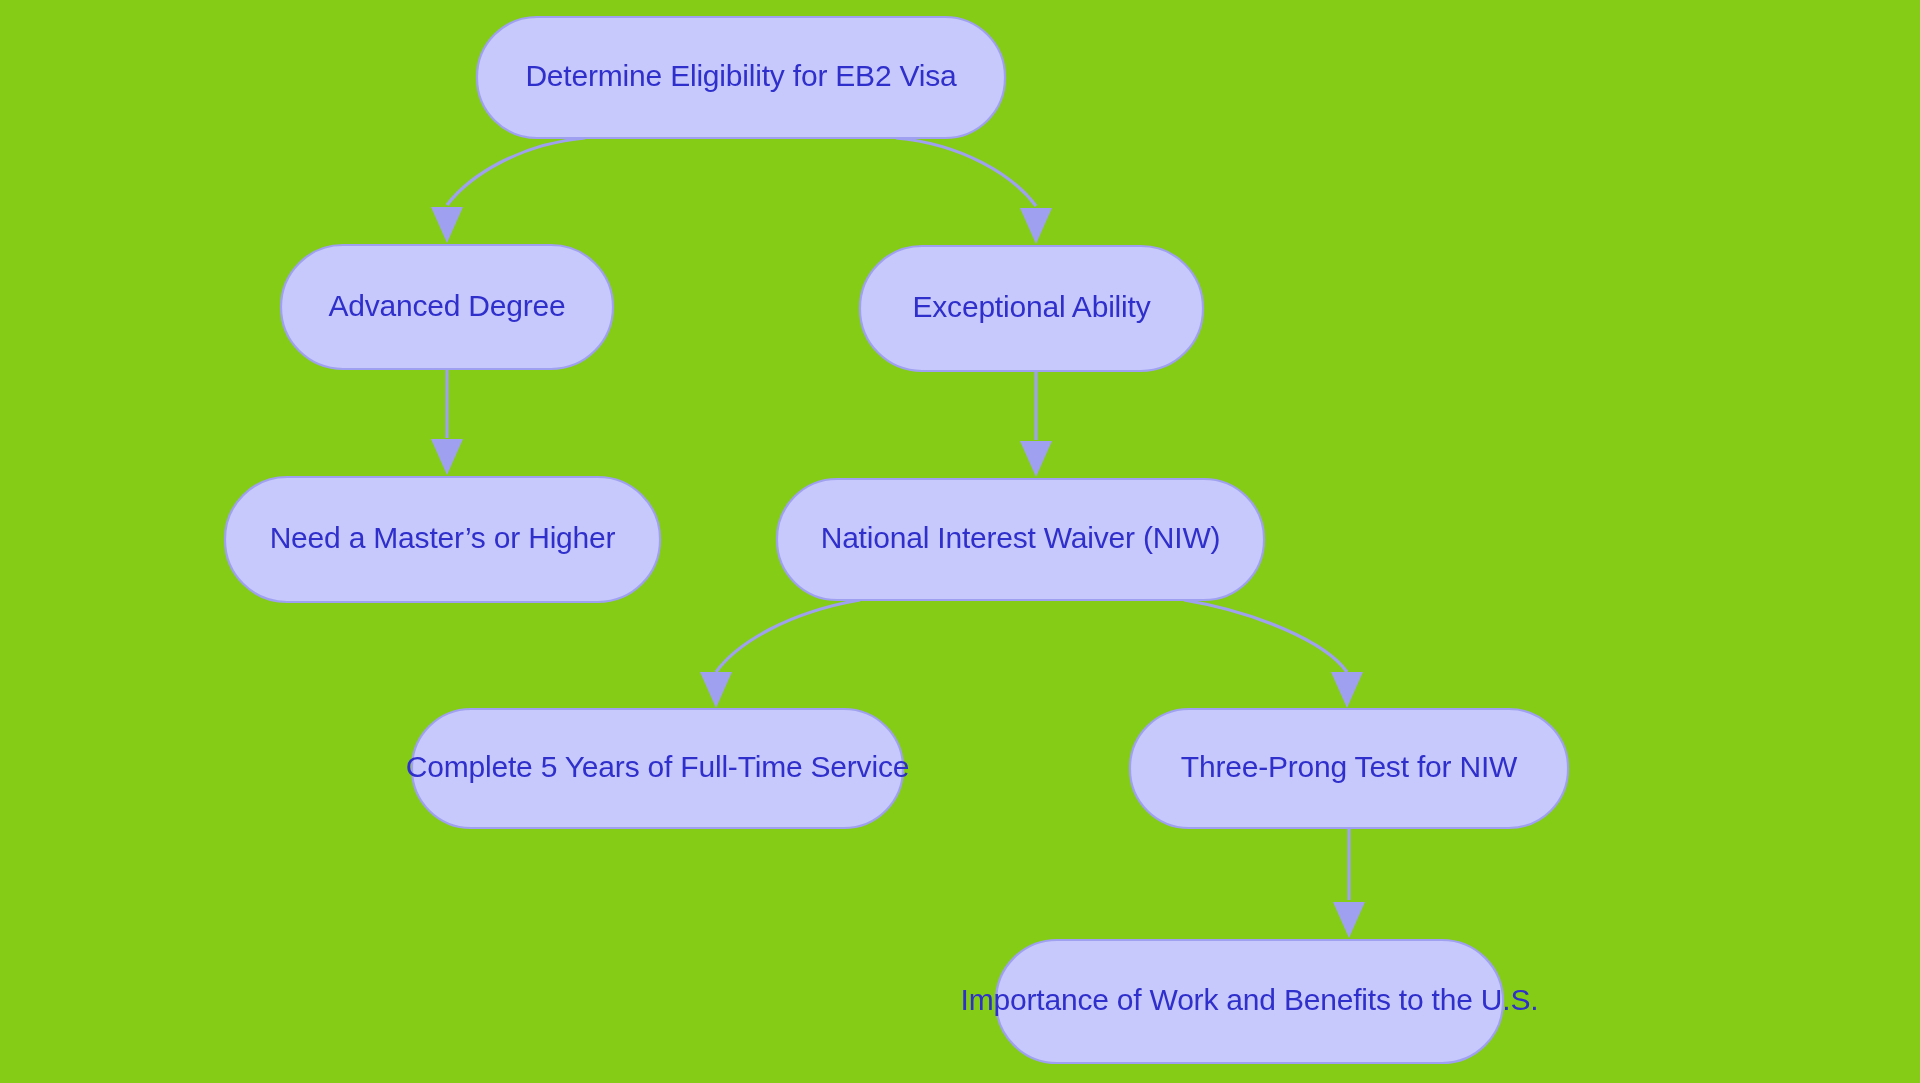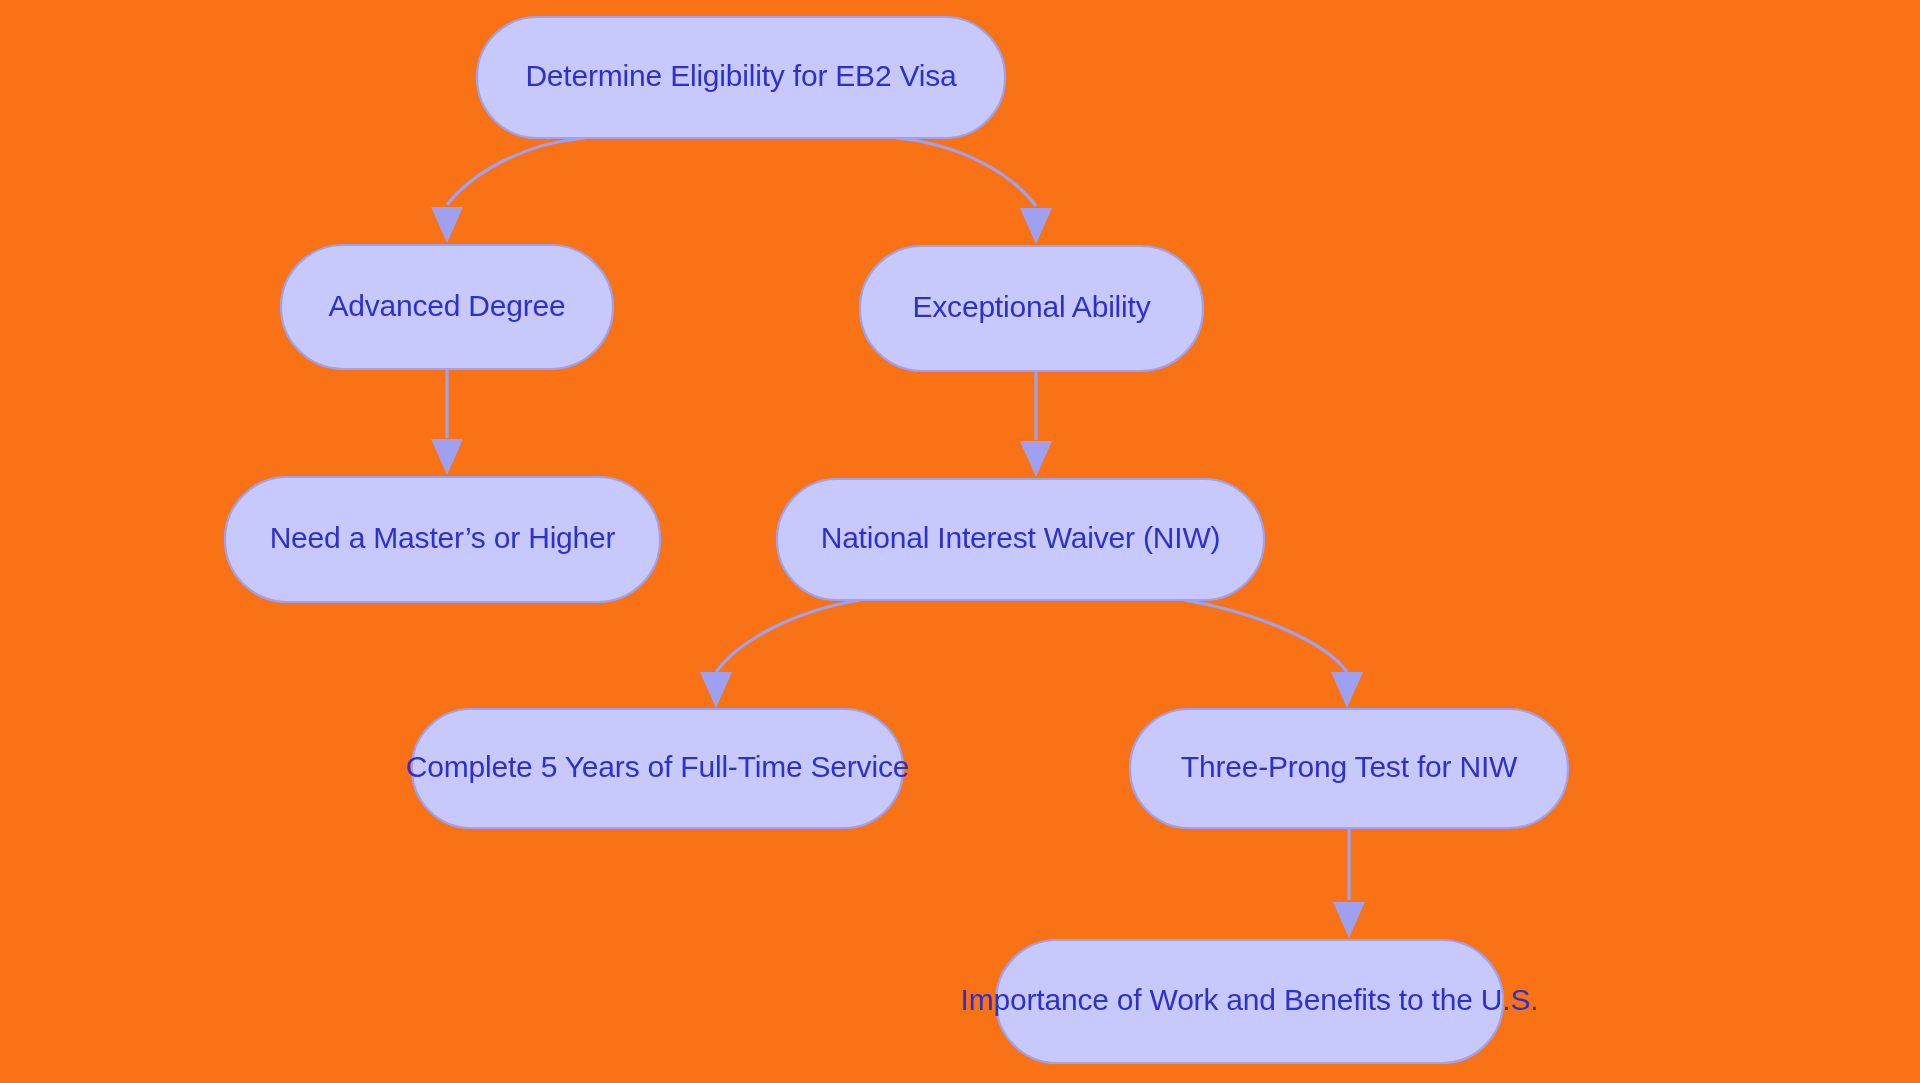--- a/index.html
+++ b/index.html
@@ -10,21 +10,21 @@
   body {
     width: 1920px;
     height: 1083px;
     font-family: "Liberation Sans", sans-serif;
     overflow: hidden;
   }
   #diagram-root {
     position: relative;
     width: 1920px;
     height: 1083px;
-    background: #f97316;
+    background: #84cc16;
   }
   #flowchart-svg {
     position: absolute;
     top: 0;
     left: 0;
     width: 1920px;
     height: 1083px;
     display: block;
   }
   .node-shape {

